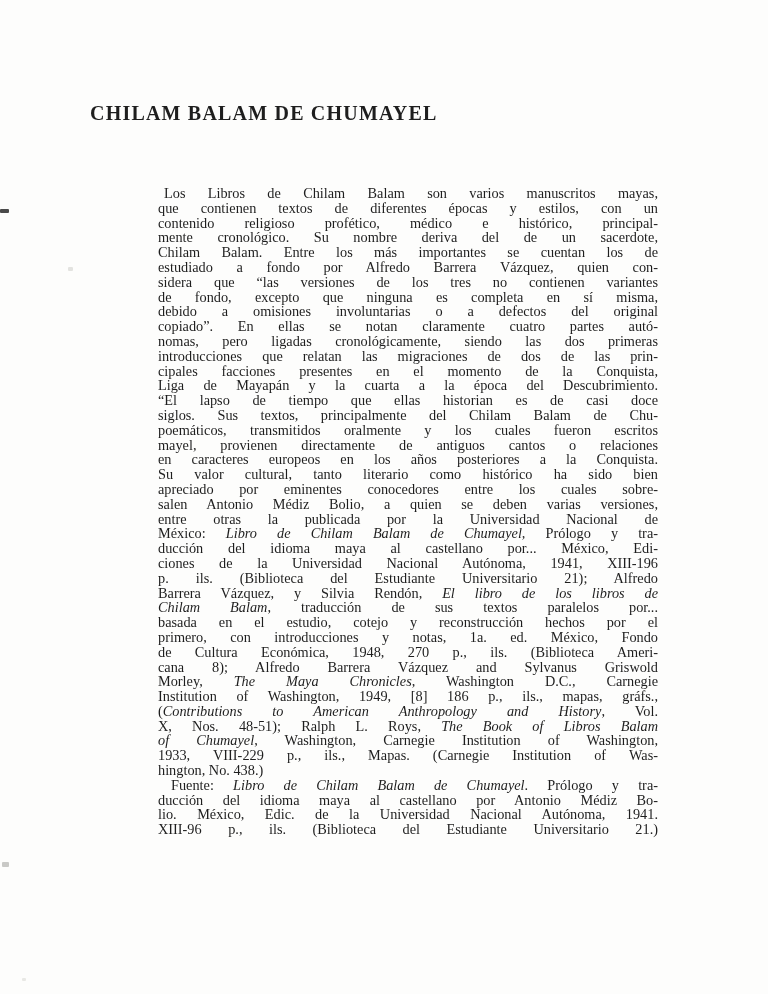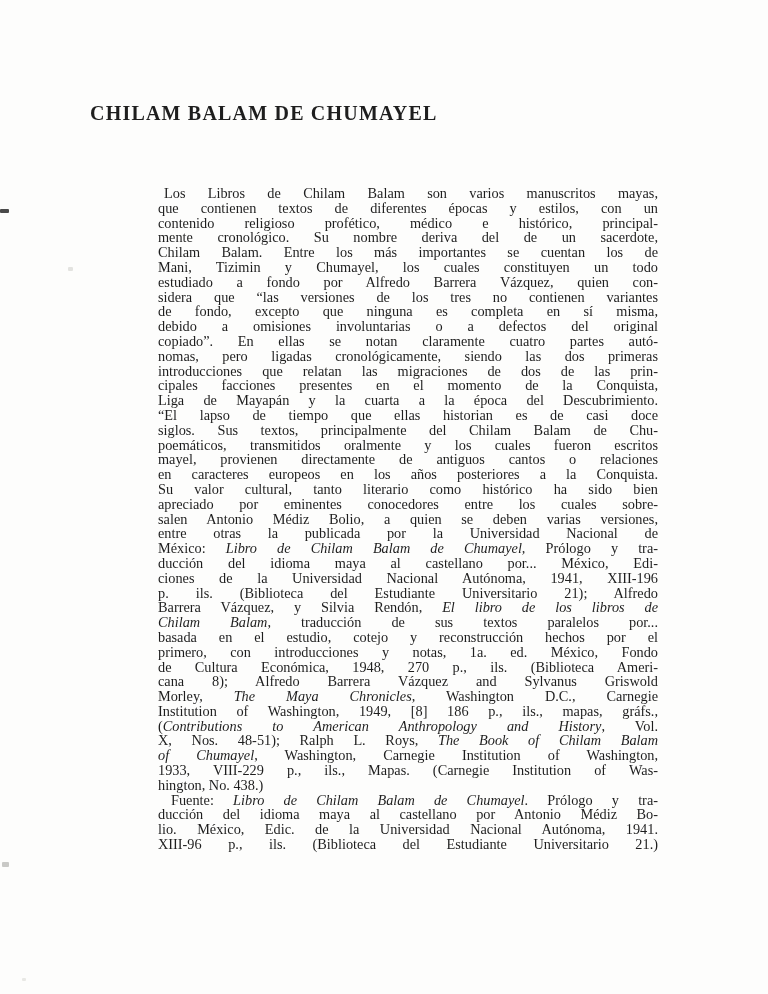--- a/index.html
+++ b/index.html
@@ -64,21 +64,20 @@
 
 <div class="page">
   <h1 class="page-title">CHILAM BALAM DE CHUMAYEL</h1>
 
   <div class="text-block">
       <div class="text-line" style="text-indent: 6px;"><span>Los Libros de Chilam Balam son varios manuscritos mayas,</span></div>
       <div class="text-line"><span>que contienen textos de diferentes épocas y estilos, con un</span></div>
       <div class="text-line"><span>contenido religioso profético, médico e histórico, principal-</span></div>
       <div class="text-line"><span>mente cronológico. Su nombre deriva del de un sacerdote,</span></div>
       <div class="text-line"><span>Chilam Balam. Entre los más importantes se cuentan los de</span></div>
-      <div class="text-line"><span>Mani, Tizimin y Chumayel, los cuales constituyen un todo</span></div>
       <div class="text-line"><span>estudiado a fondo por Alfredo Barrera Vázquez, quien con-</span></div>
       <div class="text-line"><span>sidera que “las versiones de los tres no contienen variantes</span></div>
       <div class="text-line"><span>de fondo, excepto que ninguna es completa en sí misma,</span></div>
       <div class="text-line"><span>debido a omisiones involuntarias o a defectos del original</span></div>
       <div class="text-line"><span>copiado”. En ellas se notan claramente cuatro partes autó-</span></div>
       <div class="text-line"><span>nomas, pero ligadas cronológicamente, siendo las dos primeras</span></div>
       <div class="text-line"><span>introducciones que relatan las migraciones de dos de las prin-</span></div>
       <div class="text-line"><span>cipales facciones presentes en el momento de la Conquista,</span></div>
       <div class="text-line"><span>Liga de Mayapán y la cuarta a la época del Descubrimiento.</span></div>
       <div class="text-line"><span>“El lapso de tiempo que ellas historian es de casi doce</span></div>
@@ -96,21 +95,21 @@
       <div class="text-line"><span>p. ils. (Biblioteca del Estudiante Universitario 21); Alfredo</span></div>
       <div class="text-line"><span>Barrera Vázquez, y Silvia Rendón, </span><span class="it">El libro de los libros de</span></div>
       <div class="text-line"><span class="it">Chilam Balam</span><span>, traducción de sus textos paralelos por...</span></div>
       <div class="text-line"><span>basada en el estudio, cotejo y reconstrucción hechos por el</span></div>
       <div class="text-line"><span>primero, con introducciones y notas, 1a. ed. México, Fondo</span></div>
       <div class="text-line"><span>de Cultura Económica, 1948, 270 p., ils. (Biblioteca Ameri-</span></div>
       <div class="text-line"><span>cana 8); Alfredo Barrera Vázquez and Sylvanus Griswold</span></div>
       <div class="text-line"><span>Morley, </span><span class="it">The Maya Chronicles</span><span>, Washington D.C., Carnegie</span></div>
       <div class="text-line"><span>Institution of Washington, 1949, [8] 186 p., ils., mapas, gráfs.,</span></div>
       <div class="text-line"><span>(</span><span class="it">Contributions to American Anthropology and History</span><span>, Vol.</span></div>
-      <div class="text-line"><span>X, Nos. 48-51); Ralph L. Roys, </span><span class="it">The Book of Chilam Balam</span></div>
+      <div class="text-line"><span>X, Nos. 48-51); Ralph L. Roys, </span><span class="it">The Book of Libros Balam</span></div>
       <div class="text-line"><span class="it">of Chumayel</span><span>, Washington, Carnegie Institution of Washington,</span></div>
       <div class="text-line"><span>1933, VIII-229 p., ils., Mapas. (Carnegie Institution of Was-</span></div>
       <div class="text-line lastline"><span>hington, No. 438.)</span></div>
       <div class="text-line" style="text-indent: 13px;"><span>Fuente: </span><span class="it">Libro de Chilam Balam de Chumayel</span><span>. Prólogo y tra-</span></div>
       <div class="text-line"><span>ducción del idioma maya al castellano por Antonio Médiz Bo-</span></div>
       <div class="text-line"><span>lio. México, Edic. de la Universidad Nacional Autónoma, 1941.</span></div>
       <div class="text-line"><span>XIII-96 p., ils. (Biblioteca del Estudiante Universitario 21.)</span></div>
     </div>
 
   <div class="artifact a1"></div>

